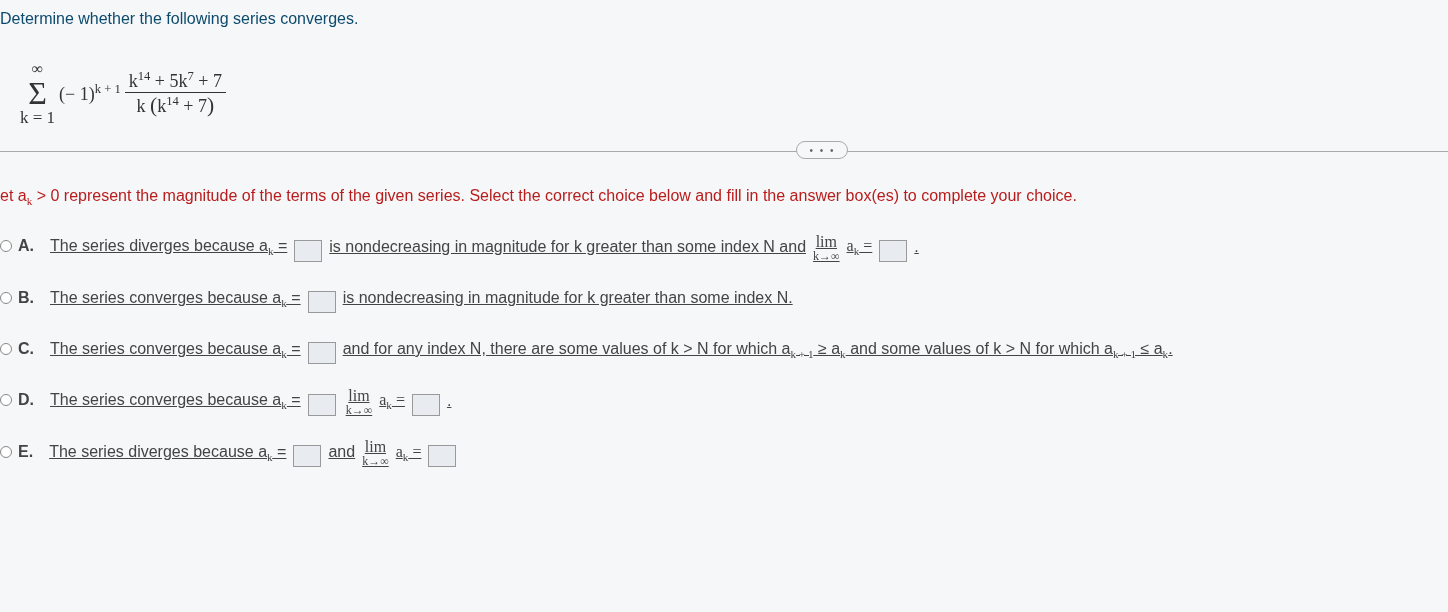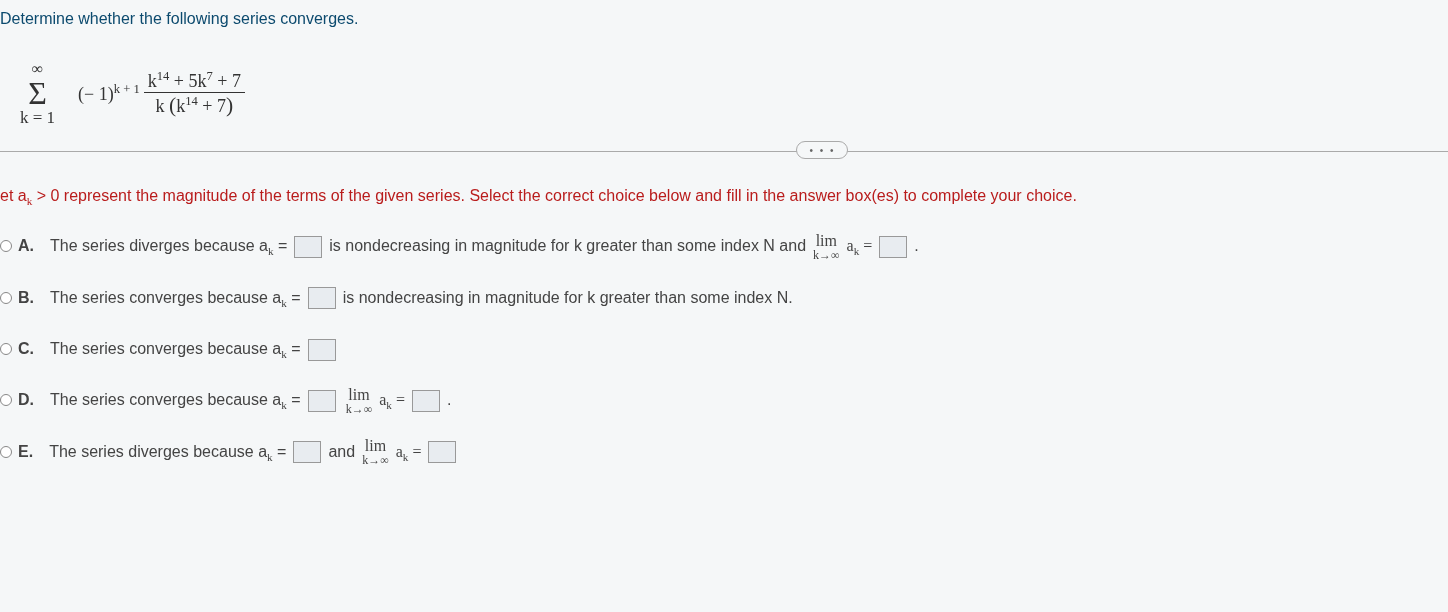--- a/index.html
+++ b/index.html
@@ -40,21 +40,21 @@
       font-size: 16px;
     }
     .sigma-symbol {
       font-size: 32px;
       line-height: 1;
     }
     .sigma-bottom {
       font-size: 17px;
     }
     .term {
-      margin-left: 23px;
+      margin-left: 4px;
       display: inline-flex;
       align-items: center;
     }
     .fraction {
       display: inline-flex;
       flex-direction: column;
       align-items: center;
       vertical-align: middle;
       margin-left: 4px;
     }
@@ -125,24 +125,25 @@
       align-self: center;
       flex-shrink: 0;
       background: #fff;
     }
     .option-letter {
       font-weight: bold;
       margin-right: 8px;
     }
     .option-text {
       display: flex;
-      align-items: center;
+      align-items: flex-end;
       flex-wrap: wrap;
       gap: 4px;
       line-height: 1.8;
+      text-decoration: underline;
     }
     .input-box {
       display: inline-block;
       width: 28px;
       height: 22px;
       border: 1px solid #999;
       background: #e8ecf0;
       vertical-align: middle;
       margin: 0 3px;
     }
@@ -233,20 +234,21 @@
   </div>
 
   <div class="option">
     <span class="option-marker">
       <span class="radio-circle"></span>
       <span class="option-letter">C.</span>
     </span>
     <span class="option-text">
       <span><span>The series converges because a</span><sub class="math">k</sub><span> = </span></span>
       <span class="input-box"></span>
+      <span><span> and for any index N, there are some values of k &gt; N for which a</span><sub class="math">k + 1</sub><span> ≥ a</span><sub class="math">k</sub><span> and some values of k &gt; N for which a</span><sub class="math">k + 1</sub><span> ≤ a</span><sub class="math">k</sub><span>.</span></span>
     </span>
   </div>
 
   <div class="option">
     <span class="option-marker">
       <span class="radio-circle"></span>
       <span class="option-letter">D.</span>
     </span>
     <span class="option-text">
       <span><span>The series converges because a</span><sub class="math">k</sub><span> = </span></span>

